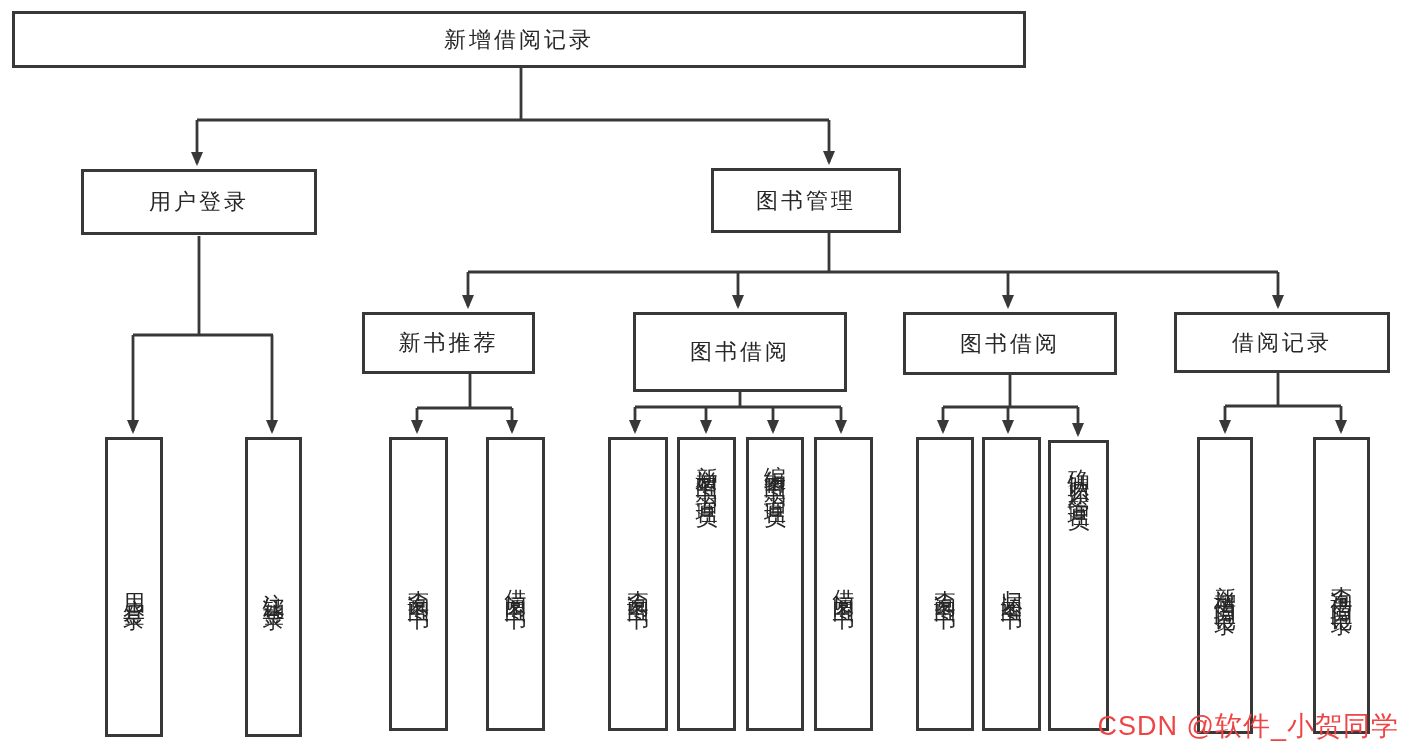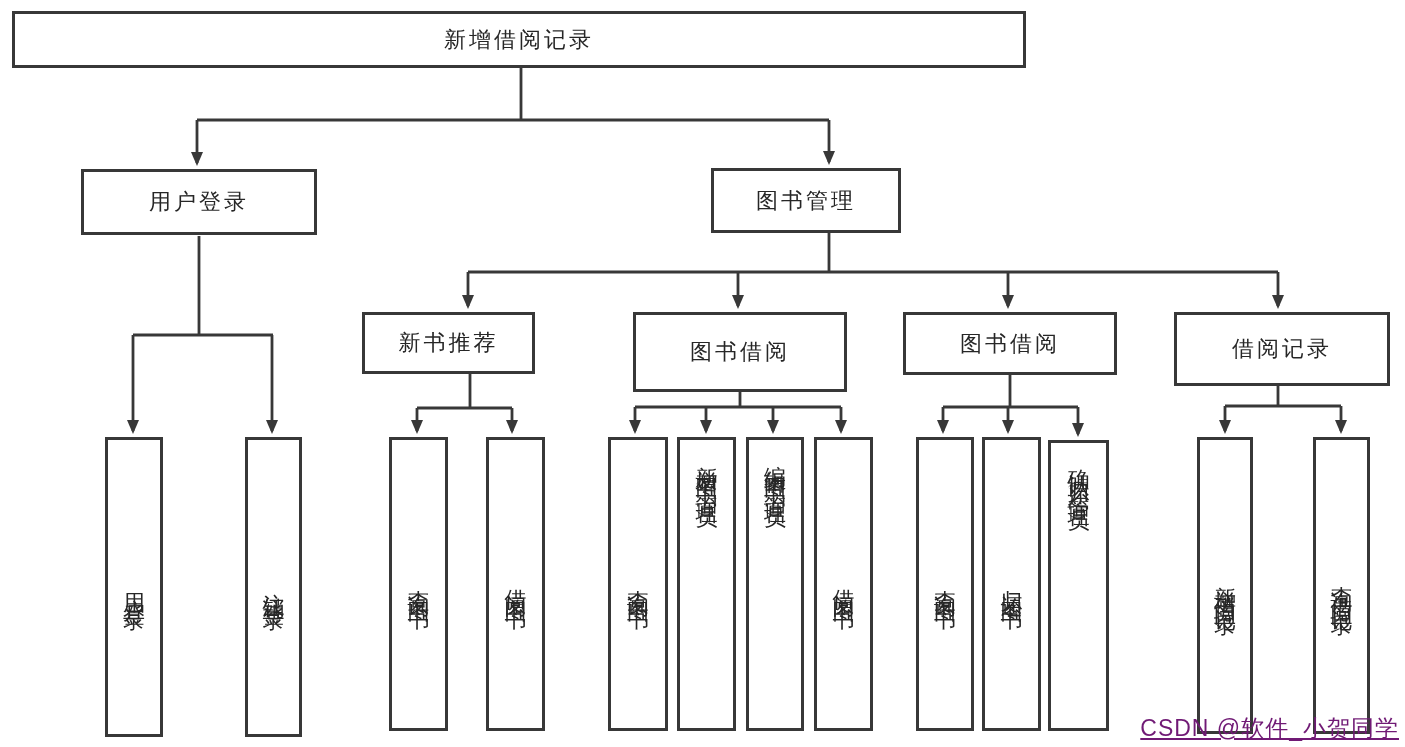--- a/index.html
+++ b/index.html
@@ -40,26 +40,25 @@
     text-orientation: mixed;
     letter-spacing: 6px;
     line-height: 1;
     white-space: nowrap;
   }
   .box.v.long { justify-content: flex-start; padding-top: 8px; }
   .watermark {
     position: absolute;
     right: 6px;
     bottom: 3px;
-    font-size: 23px;
+    font-size: 27px;
     letter-spacing: 1px;
-    color: #701a75;
+    color: #ef4444;
     white-space: nowrap;
     z-index: 5;
-    text-decoration: underline;
   }
 </style>
 </head>
 <body>
 
 <div class="stage">
 
   <svg class="wires" viewBox="0 0 1405 747" xmlns="http://www.w3.org/2000/svg">
     <defs>
       <marker id="ah" viewBox="0 0 14 12" refX="11" refY="6" markerWidth="14" markerHeight="12" markerUnits="userSpaceOnUse" orient="auto">
@@ -100,21 +99,21 @@
   </svg>
 
   <div class="box h" style="left:12px; top:11px; width:1014px; height:57px;">新增借阅记录</div>
 
   <div class="box h" style="left:81px; top:169px; width:236px; height:66px;">用户登录</div>
   <div class="box h" style="left:711px; top:168px; width:190px; height:65px;">图书管理</div>
 
   <div class="box h" style="left:362px; top:312px; width:173px; height:62px;">新书推荐</div>
   <div class="box h" style="left:633px; top:312px; width:214px; height:80px;">图书借阅</div>
   <div class="box h" style="left:903px; top:312px; width:214px; height:63px;">图书借阅</div>
-  <div class="box h" style="left:1174px; top:312px; width:216px; height:74px;">借阅记录</div>
+  <div class="box h" style="left:1174px; top:312px; width:216px; height:61px;">借阅记录</div>
 
   <div class="box v" style="left:105px; top:437px; width:58px; height:300px;">
     <span class="vtext">用户登录</span>
   </div>
   <div class="box v" style="left:245px; top:437px; width:57px; height:300px;">
     <span class="vtext">注销登录</span>
   </div>
 
   <div class="box v" style="left:389px; top:437px; width:59px; height:294px;">
     <span class="vtext">查询图书</span>

